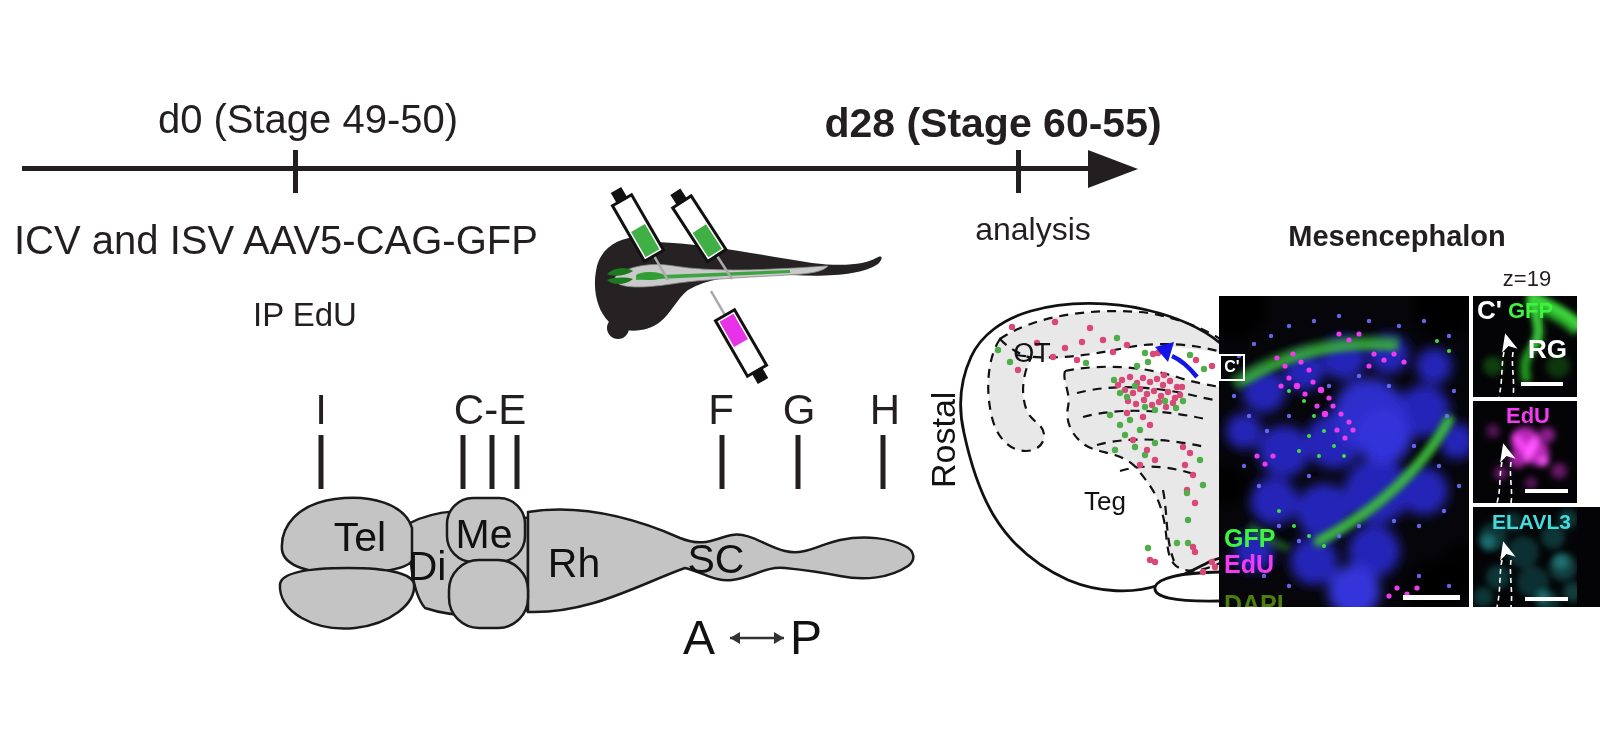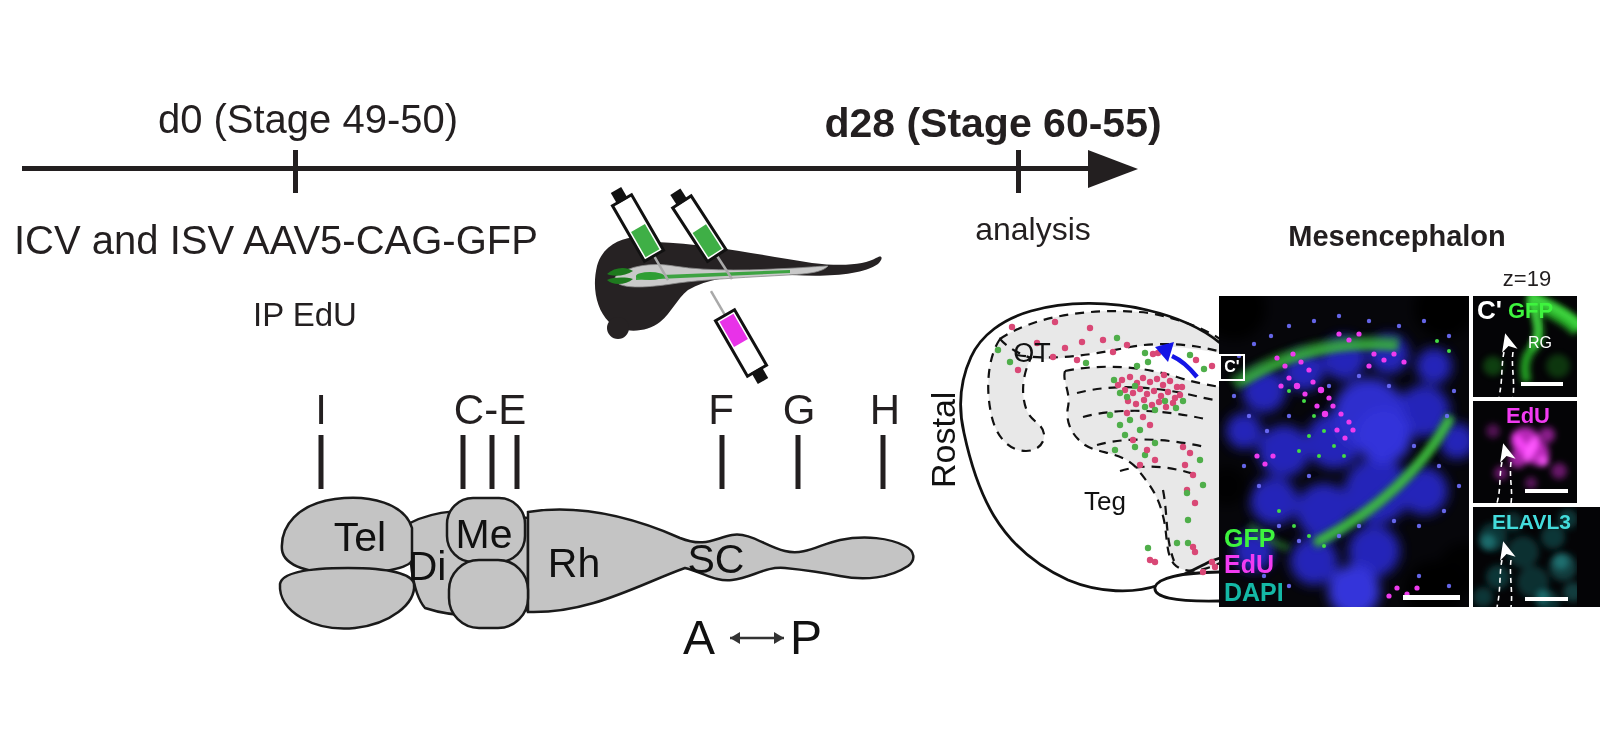--- a/index.html
+++ b/index.html
@@ -18,34 +18,34 @@
   #ipedu-label{left:223px;top:296px;font-size:33px;margin-left:30px;}
   #analysis-label{left:1033px;top:211px;font-size:32px;}
   
   #meso-title{left:1397px;top:220px;font-size:29px;font-weight:bold;}
   #z-label{left:1527px;top:266px;font-size:22px;}
   #main-photo{left:1219px;top:296px;width:250px;height:311px;background:#06060a;overflow:hidden;}
   #main-photo svg{position:absolute;left:0;top:0;}
   .ch-label{position:absolute;left:5px;font-size:25px;font-weight:bold;line-height:1;}
   #ch-gfp{top:230px;color:#3ef43e;}
   #ch-edu{top:256px;color:#f23bf2;}
-  #ch-dapi{top:284px;color:#14b8a6;}
+  #ch-dapi{top:296px;color:#4d7c0f;}
   #inset-box{position:absolute;left:0px;top:58px;width:22px;height:23px;border:2.5px solid #fff;
              color:#fff;font-size:16px;font-weight:bold;text-align:center;line-height:22px;}
   .sbar{position:absolute;background:#fff;height:5px;}
   #main-sbar{left:184px;top:299px;width:57px;}
   .panel{position:absolute;left:1473px;width:104px;background:#040406;overflow:hidden;}
   #panel1{top:296px;height:101px;}
   #panel2{top:401px;height:102px;}
   #panel3{top:507px;height:100px;padding-left:44px;}
   .panel svg{position:absolute;left:0;top:0;}
   .p-tag{position:absolute;left:4px;top:0px;color:#fff;font-size:26px;font-weight:bold;line-height:1.1;}
   .p-ch{position:absolute;font-size:22px;font-weight:bold;line-height:1.1;}
   #p1-ch{left:35px;top:3px;color:#3ef43e;}
-  #p1-rg{position:absolute;left:55px;top:38px;color:#fff;font-size:16px;font-weight:normal;}
+  #p1-rg{position:absolute;left:55px;top:38px;color:#fff;font-size:26px;font-weight:bold;}
   #p2-ch{left:33px;top:3px;color:#f23bf2;}
   #p3-ch{left:19px;top:3px;color:#43dcdc;font-size:21px;}
   .p-sbar{position:absolute;height:4px;background:#fff;}
   svg text{font-family:"Liberation Sans","DejaVu Sans",sans-serif;}
 </style>
 </head>
 <body>
 
 <div id="fig">
 

